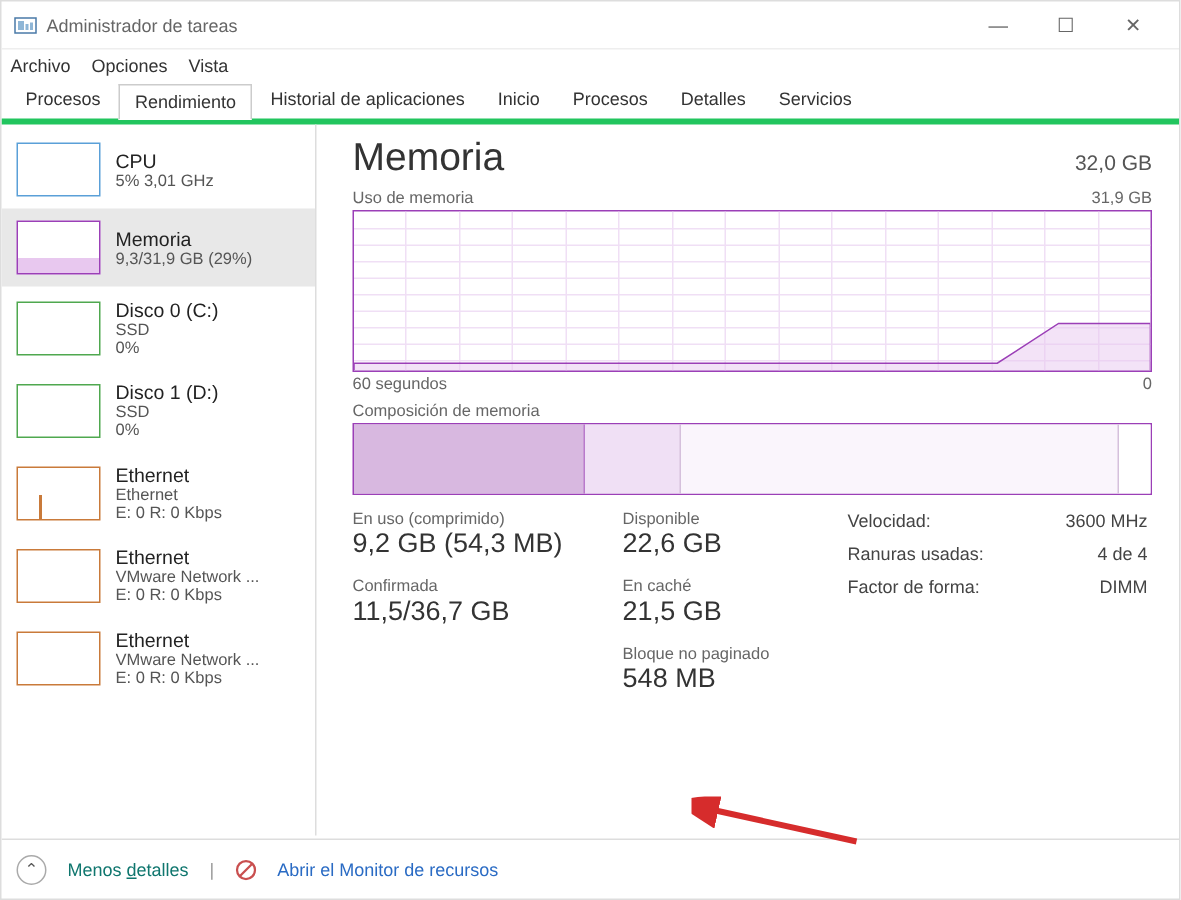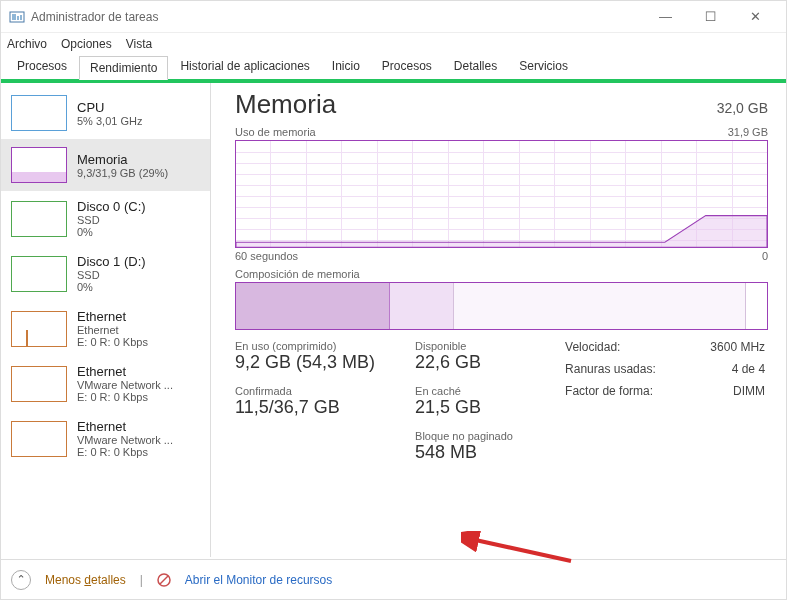--- a/index.html
+++ b/index.html
@@ -42,21 +42,21 @@
 .chart-comp { height: 48px; border: 1px solid #9b3fb7; margin-top: 2px; display: flex; }
 .comp-seg { height: 100%; }
 .stats { display: flex; gap: 40px; margin-top: 10px; }
 .statcol { display: flex; flex-direction: column; gap: 12px; font-size: 12px; color: #555; min-width: 110px; }
 .statlbl { font-size: 11px; color: #666; }
 .statval { font-size: 18px; color: #333; }
 .rightcol { display: flex; flex-direction: column; gap: 8px; font-size: 12px; color: #444; min-width: 200px; }
 .rightrow { display: flex; justify-content: space-between; }
 .footer { position: absolute; bottom: 0; left: 0; right: 0; height: 40px; border-top: 1px solid #ddd; display: flex; align-items: center; padding: 0 10px; gap: 14px; font-size: 12px; }
 .footer .chev { width: 20px; height: 20px; border: 1px solid #aaa; border-radius: 50%; display: flex; align-items: center; justify-content: center; font-size: 11px; color: #555; }
-.footer .menos { color: #a16207; }
+.footer .menos { color: #0f766e; }
 .footer .menos u { text-decoration: underline; }
 .footer .link { color: #2a6bc4; }
 .arrow { position: absolute; left: 460px; top: 530px; }
 .eth-spike { position: absolute; bottom: 0; left: 14px; width: 2px; height: 16px; background: #c97a3a; }
 </style>
 </head>
 <body>
 
 <div class="titlebar">
   <svg class="icon" viewBox="0 0 16 16">

